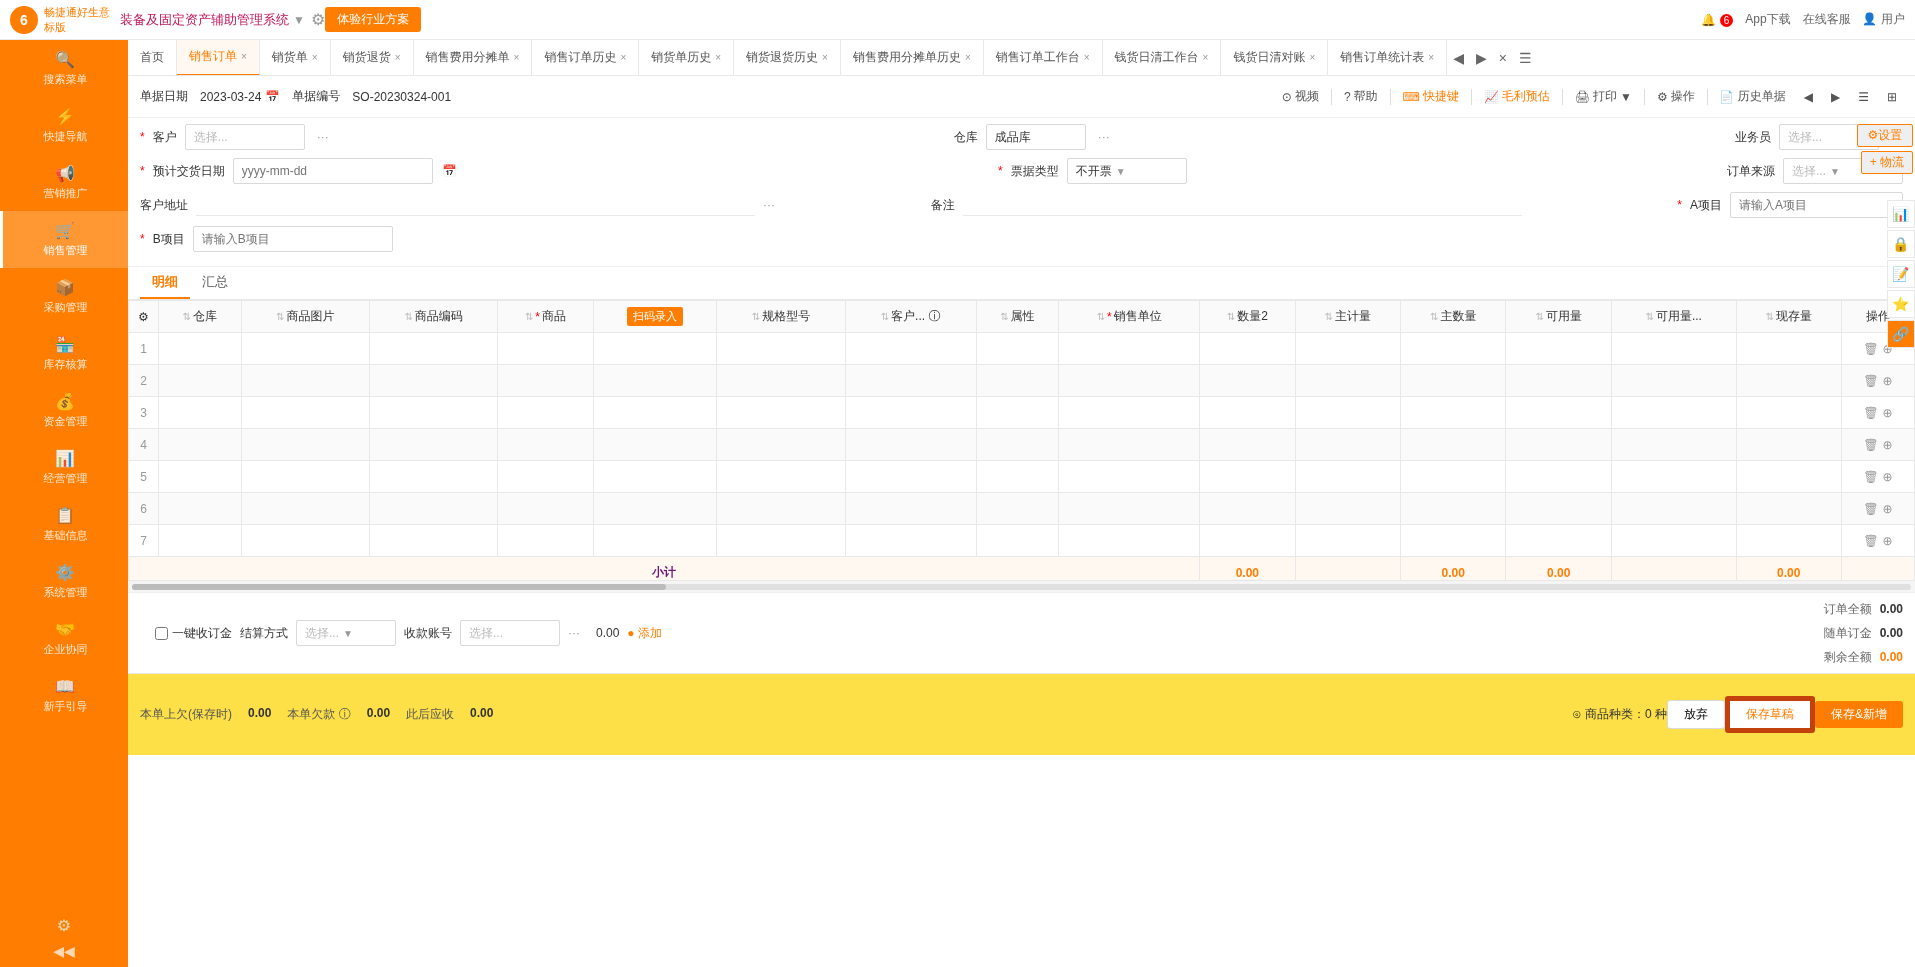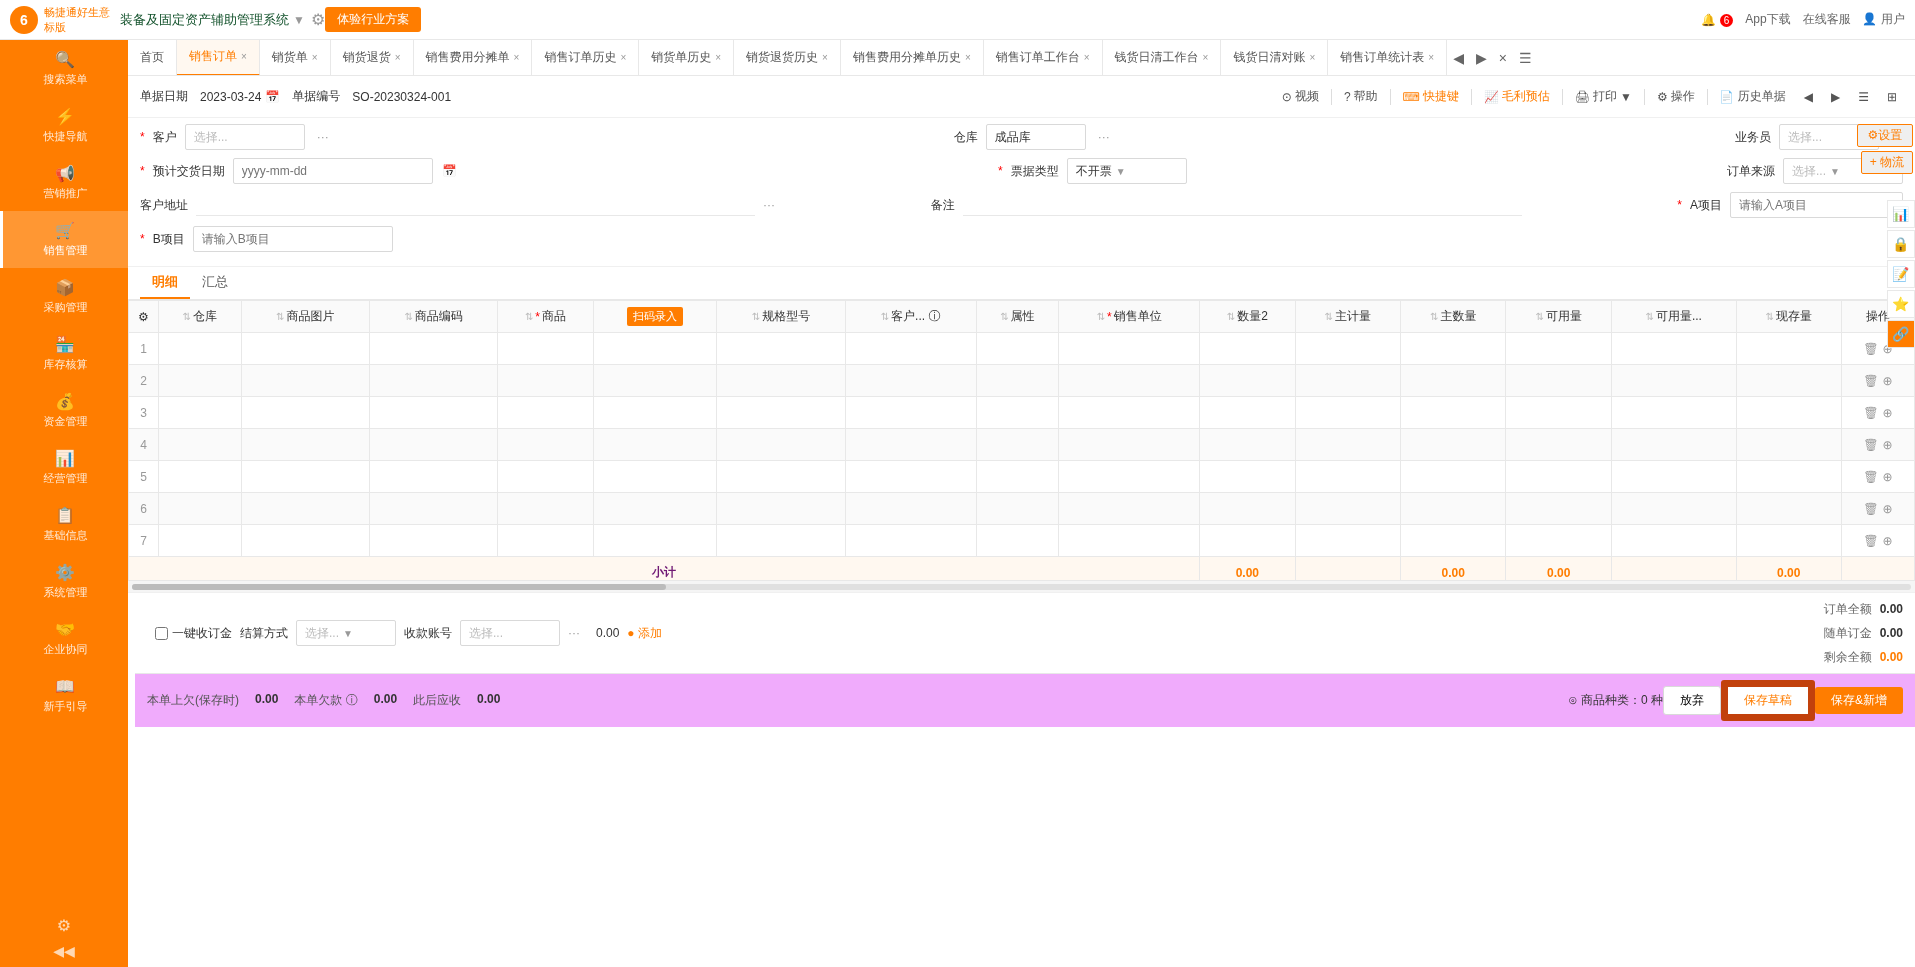--- a/index.html
+++ b/index.html
@@ -9,21 +9,21 @@
     .app-container { display: flex; flex-direction: column; height: 967px; width: 1915px; }
     .top-bar { height: 40px; background: #fff; display: flex; align-items: center; padding: 0 10px; border-bottom: 1px solid #e8e8e8; flex-shrink: 0; }
     .main-area { display: flex; flex: 1; overflow: hidden; }
     .sidebar { width: 128px; background: #ff7d00; display: flex; flex-direction: column; flex-shrink: 0; }
     .content-area { flex: 1; display: flex; flex-direction: column; overflow: hidden; }
     .tab-bar { height: 36px; background: #fff; display: flex; align-items: center; border-bottom: 1px solid #e8e8e8; flex-shrink: 0; overflow: hidden; }
     .main-content { flex: 1; overflow-y: auto; padding: 0; background: #fff; position: relative; }
     .logo-area { display: flex; align-items: center; gap: 6px; margin-right: 10px; }
     .logo-icon { width: 28px; height: 28px; background: #ff7d00; border-radius: 50%; display: flex; align-items: center; justify-content: center; color: #fff; font-size: 14px; font-weight: bold; }
     .logo-text { font-size: 11px; color: #ff7d00; line-height: 1.3; }
-    .system-title { font-size: 13px; color: #14532d; }
+    .system-title { font-size: 13px; color: #be185d; }
     .top-bar-center { flex: 1; display: flex; align-items: center; gap: 8px; }
     .solution-btn { background: #ff7d00; color: #fff; border: none; padding: 4px 12px; border-radius: 3px; cursor: pointer; font-size: 12px; }
     .top-bar-right { display: flex; align-items: center; gap: 12px; font-size: 12px; color: #666; }
     .top-bar-right span { cursor: pointer; }
     .notification-badge { background: #f00; color: #fff; border-radius: 8px; padding: 1px 4px; font-size: 10px; }
 
     
     .sidebar-item { display: flex; flex-direction: column; align-items: center; padding: 10px 4px; cursor: pointer; color: rgba(255,255,255,0.85); font-size: 11px; gap: 3px; border-left: 3px solid transparent; }
     .sidebar-item.active { background: rgba(255,255,255,0.2); border-left: 3px solid #fff; color: #fff; }
     .sidebar-icon { font-size: 16px; }
@@ -58,24 +58,24 @@
     .sort-icon { color: #bbb; font-size: 10px; }
     .th-inner { display: flex; align-items: center; justify-content: center; gap: 2px; }
 
     
     .subtotal-row td { background: #fff8f0 !important; font-weight: bold; color: #ff7d00; }
     .subtotal-label { color: #701a75; }
     .total-label { color: #666; }
     .total-value { color: #333; font-weight: bold; margin-left: 8px; }
     .total-value.orange { color: #ff7d00; }
 
-    .footer-bar { display: flex; align-items: center; padding: 6px 12px; background: #f0abfc; border-top: 1px solid #e8e8e8; flex-shrink: 0; margin-left: 7px; }
+    .footer-bar { display: flex; align-items: center; padding: 22px 12px; background: #fde047; border-top: 1px solid #e8e8e8; flex-shrink: 0; }
     .footer-left { display: flex; gap: 16px; font-size: 12px; color: #555; }
     .btn-discard { border: 1px solid #d9d9d9; background: #fff; padding: 5px 16px; border-radius: 3px; cursor: pointer; font-size: 12px; }
-    .btn-save-draft { border: 7px solid #c2410c; color: #ff7d00; background: #fff; padding: 5px 16px; border-radius: 3px; cursor: pointer; font-size: 12px; }
+    .btn-save-draft { border: 5px solid #c2410c; color: #ff7d00; background: #fff; padding: 5px 16px; border-radius: 3px; cursor: pointer; font-size: 12px; }
     .btn-save-new { background: #ff7d00; color: #fff; border: none; padding: 5px 16px; border-radius: 3px; cursor: pointer; font-size: 12px; }
     .payment-row { display: flex; align-items: center; gap: 8px; padding: 4px 12px; border-top: 1px solid #f0f0f0; flex-shrink: 0; background: #fff; }
     .checkbox-item { display: flex; align-items: center; gap: 4px; padding-left: 15px; }
     .add-link { color: #ff7d00; cursor: pointer; }
 
     
     .right-tools { position: fixed; right: 0; top: 200px; display: flex; flex-direction: column; gap: 2px; z-index: 100; }
     .right-tool-btn { width: 28px; height: 28px; background: #fff; border: 1px solid #e8e8e8; display: flex; align-items: center; justify-content: center; cursor: pointer; font-size: 14px; color: #666; }
 
     .scrollbar-area { height: 12px; background: #f5f5f5; border-top: 1px solid #e8e8e8; display: flex; align-items: center; padding: 0 4px; }

